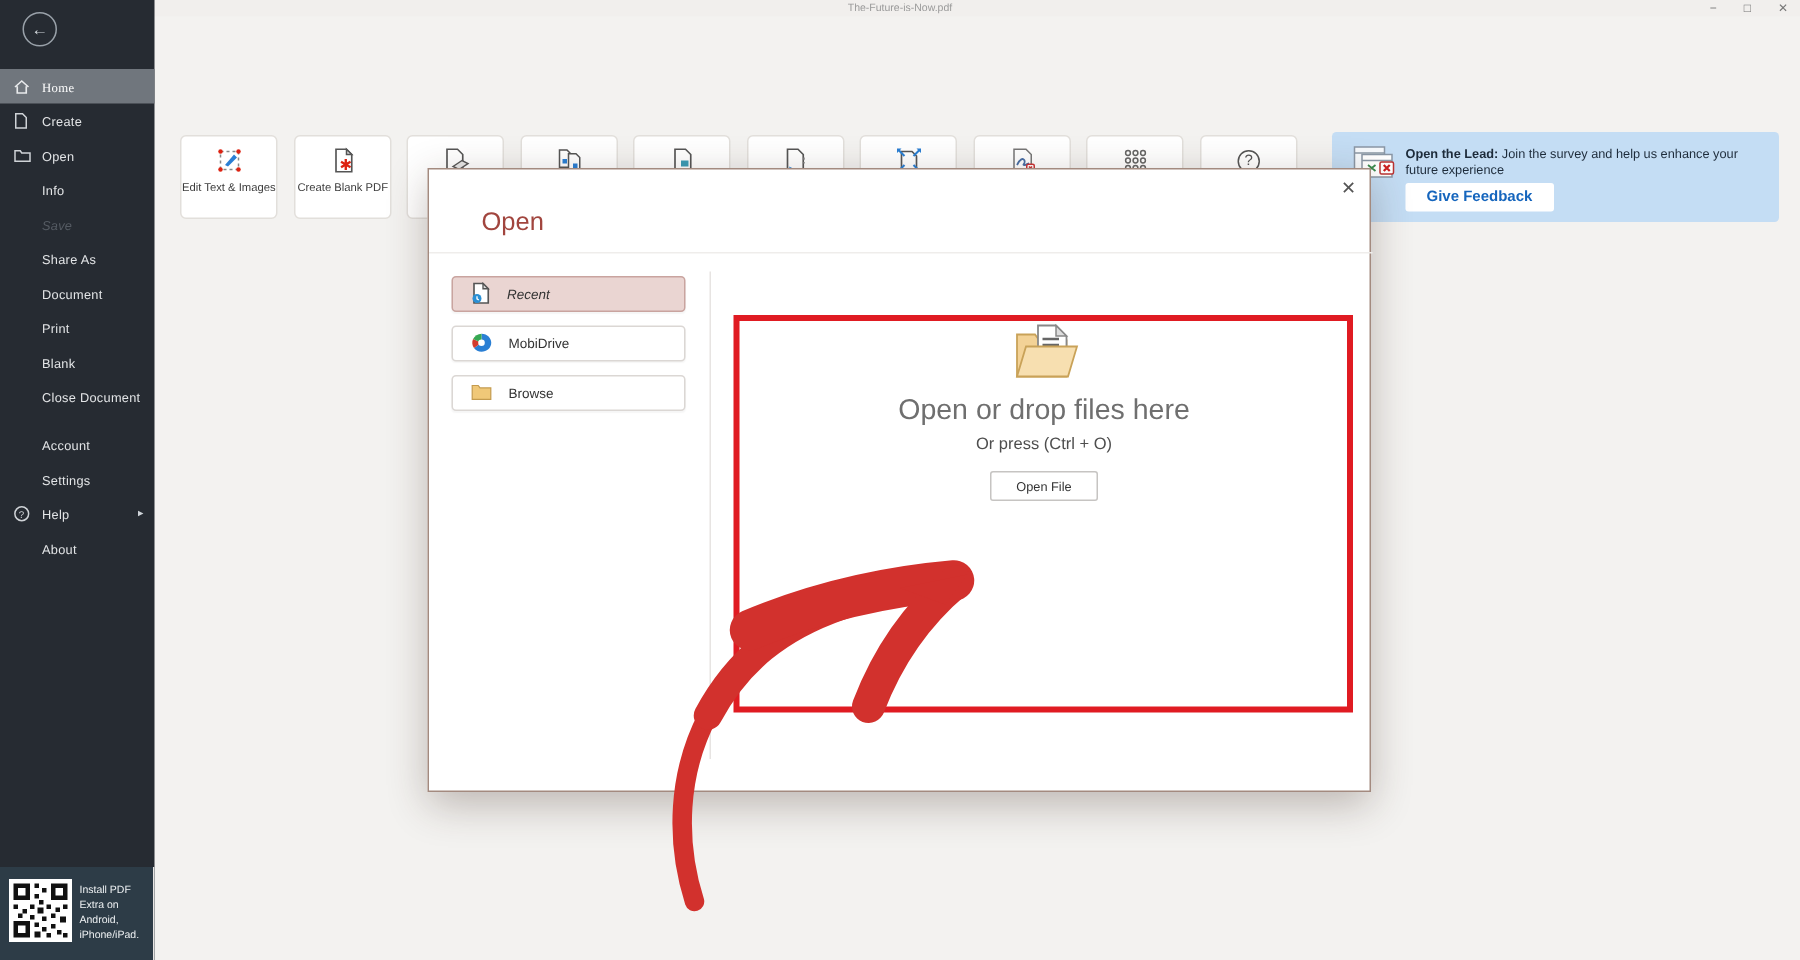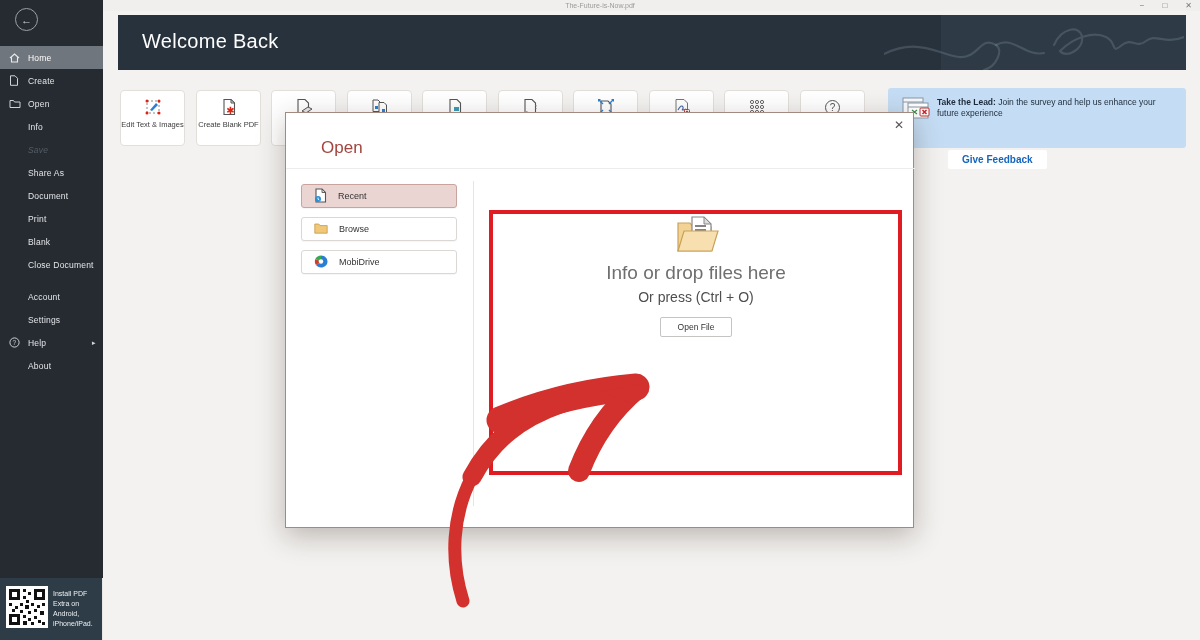--- a/index.html
+++ b/index.html
@@ -12,21 +12,21 @@
   .titlebar .doc-title { position:absolute; left:0; right:0; text-align:center; font-size:7px; color:#9a9a9a; }
   .win-controls { position:absolute; right:4px; top:0; height:11px; display:flex; gap:18px; align-items:center; padding-right:4px; }
   .win-controls span { font-size:8px; color:#777; line-height:11px; cursor:default; }
 
   
   .sidebar { position:absolute; left:0; top:0; width:103px; height:640px; background:#262b32; z-index:4; }
   .back-btn { position:absolute; left:15px; top:8px; width:23px; height:23px; border:1.4px solid #99a1a9; border-radius:50%; color:#cfd4d9; font-size:11px; display:flex; align-items:center; justify-content:center; }
   .sb-menu { position:absolute; top:46px; left:0; width:103px; }
   .sb-item { height:23px; display:flex; align-items:center; padding-left:9px; font-size:8.5px; color:#e3e5e7; letter-spacing:.2px; }
   .sb-item .sb-ico { width:13px; height:11px; margin-right:6px; flex:0 0 13px; display:flex; align-items:center; }
-  .sb-item.active { background:#70767d; color:#ffffff; }
+  .sb-item.active { background:#70767d; color:#ffffff;font-family:Liberation Serif, serif; }
   .sb-item.disabled { color:#555b63;font-style:italic; }
   .sb-item .submenu-arrow { margin-left:auto; margin-right:6px; font-size:6px; color:#cfd4d9; }
   .sb-spacer { height:9px; }
   .sb-footer { position:absolute; left:0; bottom:0; width:103px; height:62px; background:#2d3c47; border-right:1px solid #e8e6e4; display:flex; align-items:center; padding:6px; gap:5px; }
   .sb-footer .qr { flex:0 0 42px; }
   .sb-footer .qr-text { font-size:7px; color:#eef1f3; line-height:1.45; }
 
   
   .welcome-banner { position:absolute; left:118px; top:15px; width:1068px; height:55px; background:#28323d; z-index:1; overflow:hidden; }
   .welcome-banner .lighter { position:absolute; right:0; top:0; width:245px; height:55px; background:#2e3a45; }
@@ -38,68 +38,57 @@
   .tool-card { position:absolute; top:90px; width:65px; height:56px; background:#fff; border:1px solid #e2dfdb; border-radius:4px; display:flex; flex-direction:column; align-items:center; padding-top:7px; }
   .tool-card .t-ico { height:18px; display:flex; align-items:center; justify-content:center; }
   .tool-card .t-label { font-size:7.5px; color:#3c3c3c; text-align:left; margin-top:4px; line-height:1.3; }
   .help-glyph { width:15px; height:15px; border:1.2px solid #555; border-radius:50%; font-size:10px; color:#555; display:flex; align-items:center; justify-content:center; }
 
   
   .survey { position:absolute; left:888px; top:88px; width:298px; height:60px; background:#c4ddf4; border-radius:3px; z-index:1; }
   .survey .s-ico { position:absolute; left:13px; top:8px; }
   .survey .s-text { position:absolute; left:49px; top:9px; width:240px; font-size:8.5px; color:#1d2b3a; line-height:1.35; }
   .survey .s-text b { font-weight:bold; }
-  .survey .s-btn { position:absolute; left:60px; top:34px; background:#fff; border-radius:2px; padding:4px 14px; font-size:10px; font-weight:bold; color:#1565bd;margin-top:28px; }
+  .survey .s-btn { position:absolute; left:49px; top:34px; background:#fff; border-radius:2px; padding:4px 14px; font-size:10px; font-weight:bold; color:#1565bd; }
 
   
   .dialog { position:absolute; left:285px; top:112px; width:629px; height:416px; background:#ffffff; border:1px solid #a38a7f; box-shadow:0 8px 26px rgba(60,40,30,.30); z-index:2; }
   .dialog .dlg-close { position:absolute; right:7px; top:5px; font-size:12px; color:#555; width:14px; height:14px; text-align:center; line-height:14px; }
   .dialog h2 { position:absolute; left:35px; top:25px; font-size:17px; font-weight:400; color:#a1453e; }
   .dlg-sep { position:absolute; left:0; top:55px; width:629px; height:1px; background:#efedeb; }
   .dlg-nav { position:absolute; left:15px; top:71px; width:156px; }
   .nav-btn { height:24px; border:1px solid #dbd7d4; border-radius:3px; background:#fff; margin-bottom:9px; display:flex; align-items:center; padding-left:12px; gap:11px; font-size:9px; color:#333; box-shadow:0 1px 1px rgba(0,0,0,.04); }
-  .nav-btn.selected { background:#ead5d2; border-color:#c9a49f; }
+  .nav-btn.selected { background:#ead5d2; border-color:#c9a49f;font-style:italic; }
   .dlg-divider { position:absolute; left:187px; top:68px; width:1px; height:325px; background:#e7e4e2; }
 
   .empty-state { position:absolute; left:205px; top:98px; width:410px; text-align:center; }
   .empty-state .folder-ico { display:inline-block; }
   .empty-heading { font-size:10.5px; font-weight:bold; color:#3a3a3a; margin-top:2px; }
   .empty-sub { font-size:19px; color:#6f6f6f; font-weight:400; margin-top:3px; }
-  .empty-hint { font-size:14px; color:#4e4e4e; margin-top:5px; }
+  .empty-hint { font-size:11px; color:#4e4e4e; margin-top:5px; }
   .open-file-btn { display:inline-block; margin-top:12px; background:#fff; border:1px solid #c6c4c2; border-radius:2px; padding:4px 17px; font-size:8.5px; color:#333; }
 
   
   .red-rect { position:absolute; left:489px; top:210px; width:413px; height:265px; border:4px solid #e01b22; z-index:5; pointer-events:none; }
   .arrow-svg { position:absolute; left:0; top:0; z-index:6; pointer-events:none; }
 </style>
 </head>
 <body>
 
 <div class="screen">
 
   <div class="titlebar">
     <div class="doc-title">The-Future-is-Now.pdf</div>
     <div class="win-controls">
       <span>−</span>
       <span>□</span>
       <span>✕</span>
     </div>
   </div>
 
-  <div class="welcome-banner">
-    <div class="lighter"></div>
-    <svg class="signature-svg" width="300" height="55" viewBox="0 0 300 55">
-      <g fill="none" stroke="#9fb4c4" stroke-opacity="0.22" stroke-width="2.2" stroke-linecap="round">
-        <path d="M -10,45 C 30,18 55,40 75,42 C 95,44 96,20 112,30 C 120,35 112,52 100,55"></path>
-        <path d="M 112,30 C 130,20 140,42 160,38"></path>
-        <path d="M 170,30 C 178,12 196,10 198,22 C 200,34 182,44 176,36 C 190,22 210,16 222,22 C 234,28 226,40 238,30 C 248,22 252,34 262,26 C 272,18 280,30 300,22"></path>
-      </g>
-    </svg>
-    <h1>Welcome Back</h1>
-  </div>
 
   <div class="toolbar">
 
     <div class="tool-card" style="left:120px">
       <span class="t-ico">
         <svg width="18" height="18" viewBox="0 0 18 18">
             <rect x="3" y="3" width="12" height="12" fill="none" stroke="#888" stroke-width="1" stroke-dasharray="2 2"></rect>
             <circle cx="3" cy="3" r="1.5" fill="#d21"></circle>
             <circle cx="15" cy="3" r="1.5" fill="#d21"></circle>
             <circle cx="3" cy="15" r="1.5" fill="#d21"></circle>
@@ -220,21 +209,21 @@
       <svg width="30" height="26" viewBox="0 0 30 26">
           <rect x="2" y="2" width="20" height="15" fill="#f6f9fc" stroke="#8a97a5" stroke-width="1"></rect>
           <line x1="2" y1="6" x2="22" y2="6" stroke="#8a97a5" stroke-width="1"></line>
           <rect x="7" y="7" width="20" height="15" fill="#ffffff" stroke="#8a97a5" stroke-width="1"></rect>
           <line x1="7" y1="11" x2="27" y2="11" stroke="#8a97a5" stroke-width="1"></line>
           <path d="M11,14 l5,4 m0,-4 l-5,4" stroke="#3a8a4d" stroke-width="1.2" fill="none"></path>
           <rect x="19" y="12" width="9" height="8" rx="1" fill="#fff" stroke="#b33" stroke-width="1"></rect>
           <path d="M21.5,14 l4,4 m0,-4 l-4,4" stroke="#c22" stroke-width="1.5"></path>
         </svg>
     </span>
-    <div class="s-text"><b>Take the Lead:</b><span> Join the survey and help us enhance your future experience</span></div>
+    <div class="s-text"><b>Open the Lead:</b><span> Join the survey and help us enhance your future experience</span></div>
     <div class="s-btn">Give Feedback</div>
   </div>
 
   <div class="sidebar">
     <div class="back-btn">←</div>
     <div class="sb-menu">
 
       <div class="sb-item active">
         <span class="sb-ico">
             <svg width="11" height="10" viewBox="0 0 11 10">
@@ -376,50 +365,50 @@
       <div class="nav-btn selected">
         <span><svg width="13" height="15" viewBox="0 0 13 15">
               <path d="M2,1 h6 l3.5,3.5 v9.5 h-9.5 z" fill="#fff" stroke="#555" stroke-width="1.1"></path>
               <path d="M8,1 l3.5,3.5 h-3.5 z" fill="#ddd" stroke="#555" stroke-width=".9"></path>
               <circle cx="4" cy="11" r="3" fill="#2a8fd4"></circle>
               <path d="M4,9.5 v1.7 l1.2,.8" stroke="#fff" stroke-width=".9" fill="none"></path>
             </svg></span>
         <span>Recent</span>
       </div>
       <div class="nav-btn">
-        <span><svg width="14" height="11" viewBox="0 0 14 11">
-              <path d="M0.8,1 h4 l1.2,1.6 h7.2 v7.6 h-12.4 z" fill="#f0c878" stroke="#c49b4e" stroke-width=".8"></path>
-            </svg></span>
-        <span>Browse</span>
-      </div>
-      <div class="nav-btn">
         <span><svg width="14" height="13" viewBox="0 0 14 13">
               <path d="M7,0.5 C11,0.5 13.5,3.5 13.5,6.5 C13.5,10 10.5,12.5 7,12.5 C5,12.5 3,11.5 2,10 L7,6.5 Z" fill="#2a7fd4"></path>
               <path d="M7,6.5 L2,10 C0.8,8.4 0.4,6 1.4,4 Z" fill="#d23b2e"></path>
               <path d="M1.4,4 C2.4,2 4.5,0.6 7,0.5 L7,6.5 Z" fill="#36a852"></path>
               <circle cx="7" cy="6.5" r="2.2" fill="#fff"></circle>
             </svg></span>
         <span>MobiDrive</span>
+      </div>
+      <div class="nav-btn">
+        <span><svg width="14" height="11" viewBox="0 0 14 11">
+              <path d="M0.8,1 h4 l1.2,1.6 h7.2 v7.6 h-12.4 z" fill="#f0c878" stroke="#c49b4e" stroke-width=".8"></path>
+            </svg></span>
+        <span>Browse</span>
       </div>
     </div>
 
     <div class="dlg-divider"></div>
 
     <div class="empty-state">
       <span class="folder-ico">
         <svg width="52" height="44" viewBox="0 0 52 44">
           <path d="M8,12 h12 l3,4 h18 v24 h-33 z" fill="#f3d296" stroke="#c9a258" stroke-width="1.2"></path>
           <path d="M22,6 h12 l7,7 v20 h-19 z" fill="#fff" stroke="#888" stroke-width="1.2"></path>
           <path d="M34,6 l7,7 h-7 z" fill="#ddd" stroke="#888" stroke-width="1"></path>
           <line x1="25" y1="15" x2="36" y2="15" stroke="#666" stroke-width="1.6"></line>
           <line x1="25" y1="19" x2="36" y2="19" stroke="#666" stroke-width="1.6"></line>
           <path d="M8,40 L14,20 h34 l-6,20 z" fill="#f7dfb0" stroke="#c9a258" stroke-width="1.2"></path>
         </svg>
       </span>
-      <div class="empty-sub">Info or drop files here</div>
+      <div class="empty-sub">Open or drop files here</div>
       <div class="empty-hint">Or press (Ctrl + O)</div>
       <div class="open-file-btn">Open File</div>
     </div>
   </div>
 
   <div class="red-rect"></div>
 
   <svg class="arrow-svg" width="1200" height="640" viewBox="0 0 1200 640">
     <g fill="none" stroke="#d2312d" stroke-linecap="round">
       <path d="M463,601 C450,560 452,515 472,477" stroke-width="13"></path>

